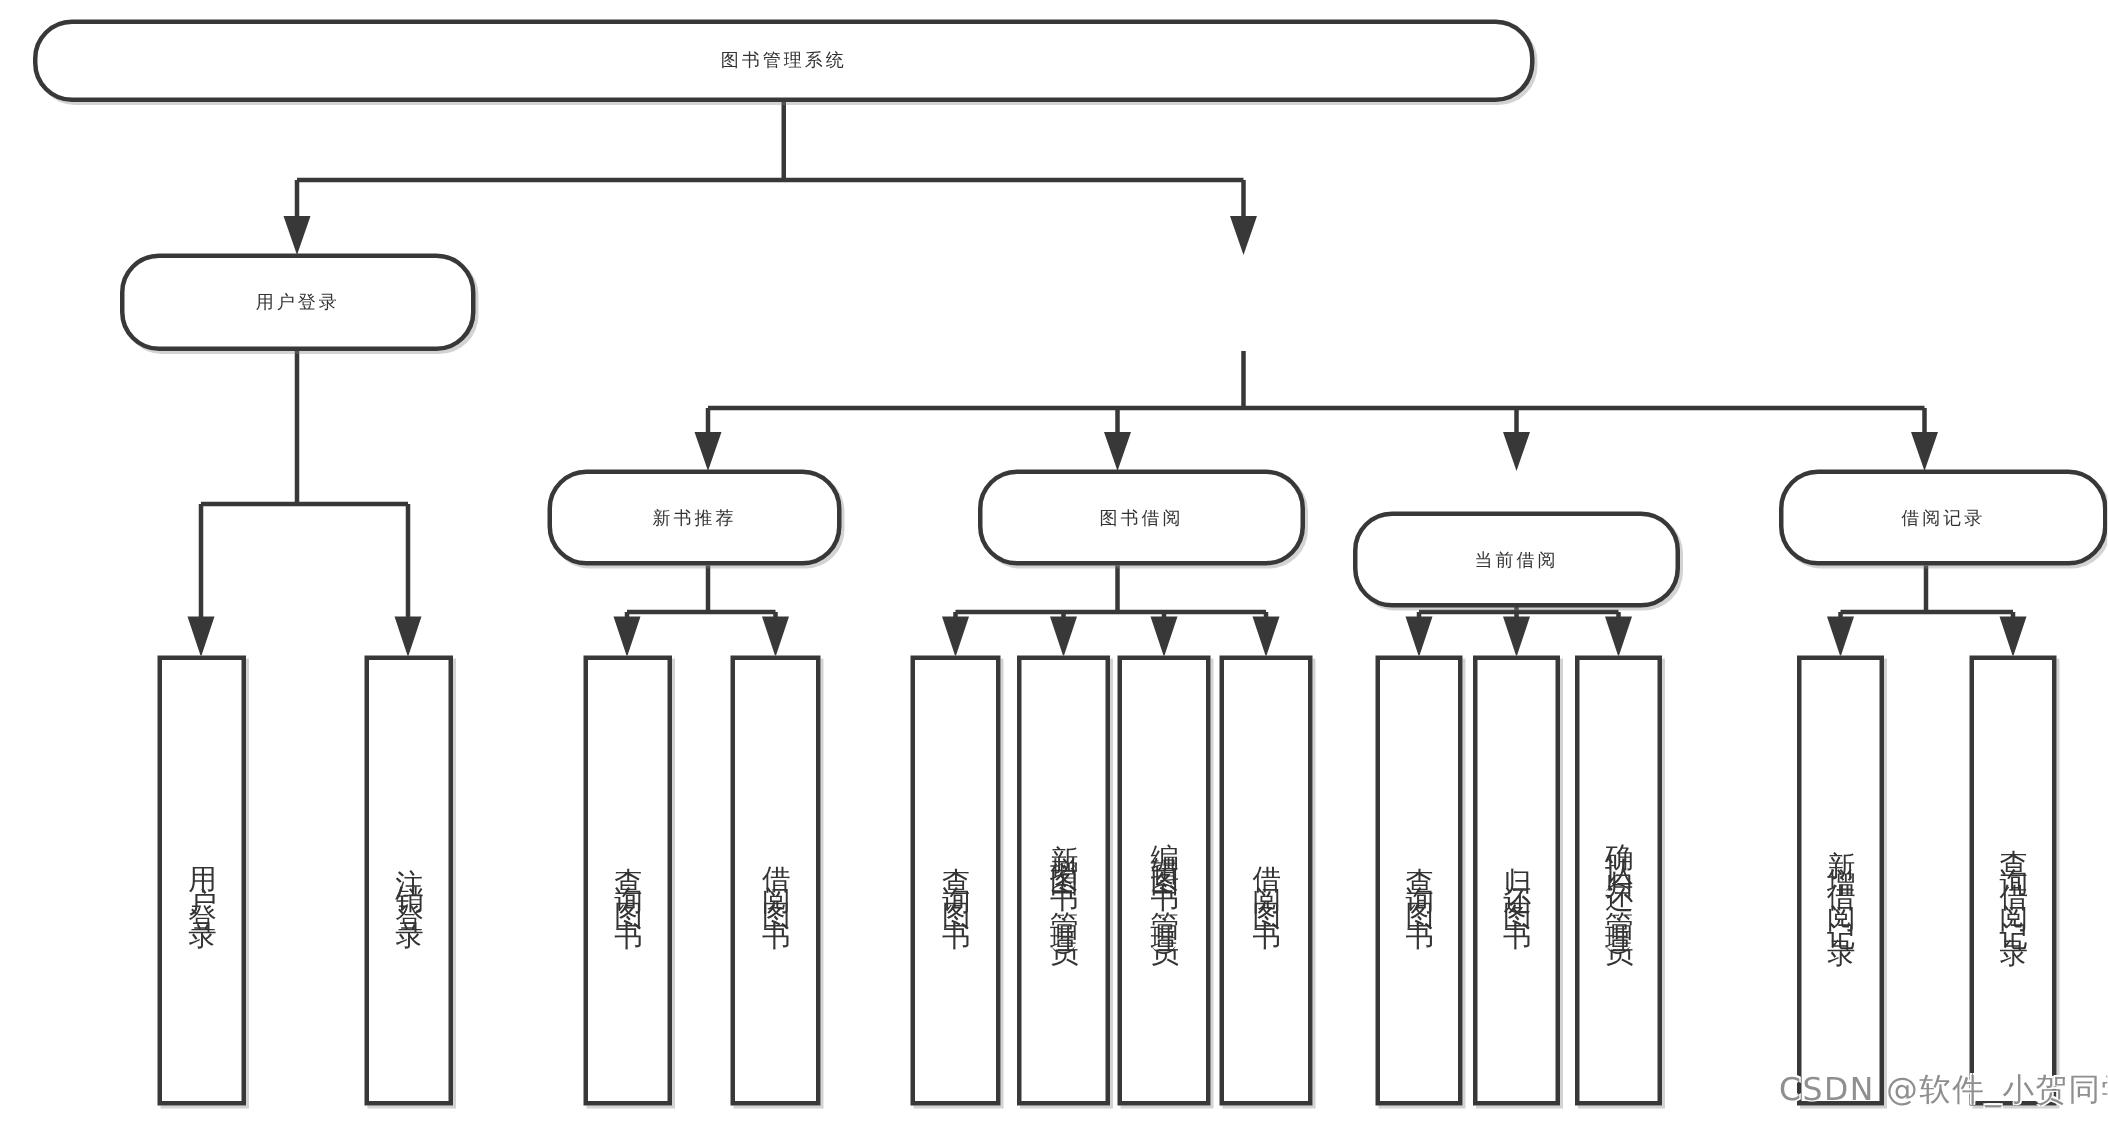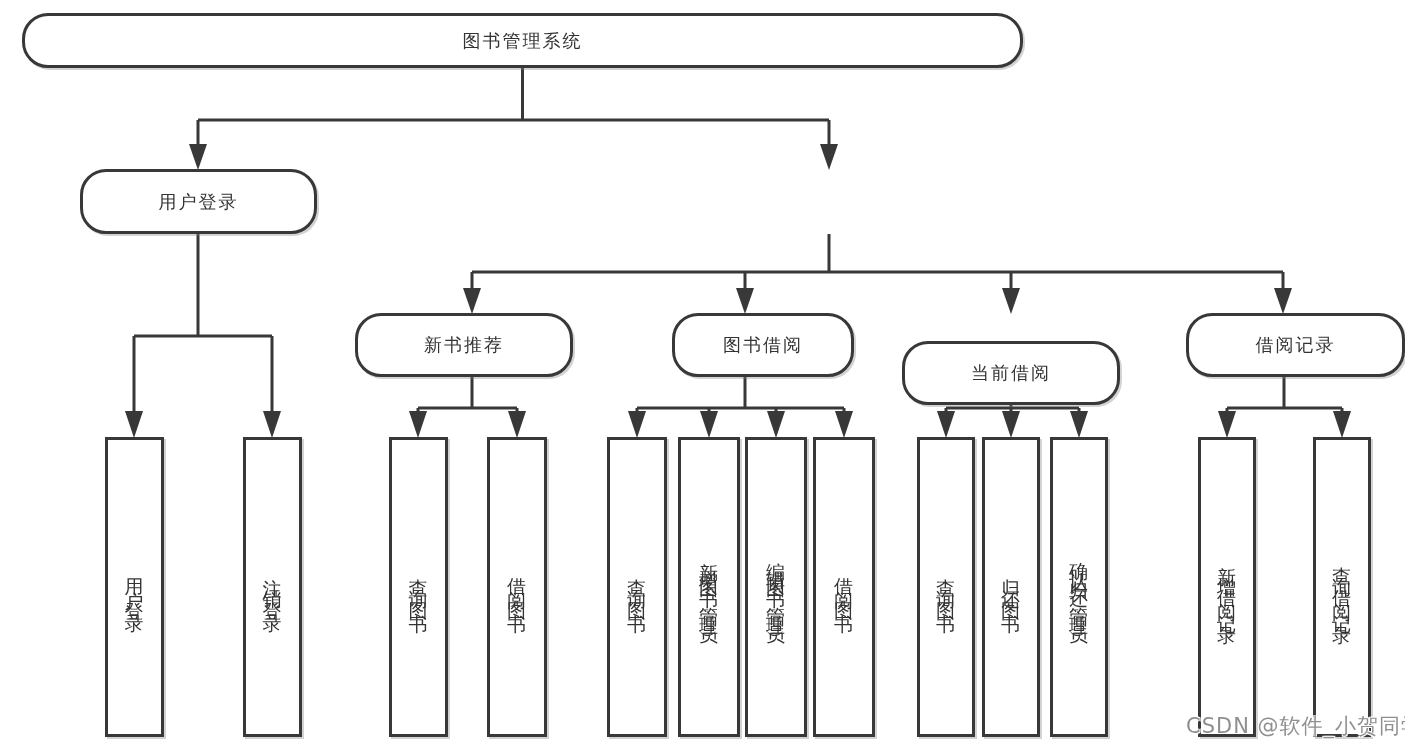--- a/index.html
+++ b/index.html
@@ -22,21 +22,21 @@
     box-sizing: border-box;
     background: #ffffff;
     border: 3px solid #383838;
     box-shadow: 2px 2px 0 rgba(130,130,130,0.35);
     display: flex;
     align-items: center;
     justify-content: center;
     color: #333333;
     z-index: 2;
   }
-  .box.h { font-size: 18px; letter-spacing: 2px; border-radius: 26px; }
+  .box.h { font-size: 12px; letter-spacing: 2px; border-radius: 26px; }
   .box.v span.vtext {
     writing-mode: vertical-rl;
     text-orientation: mixed;
     font-size: 19px;
     letter-spacing: 12px;
     line-height: 1;
     color: #333333;
   }
   #watermark {
     position: absolute;
@@ -94,22 +94,22 @@
       <polygon points="1070,411 1088,411 1079,438"></polygon>
       <polygon points="1218,411 1236,411 1227,438"></polygon>
       <polygon points="1333,411 1351,411 1342,438"></polygon>
     </g>
   </svg>
 
   <div class="box h" style="left:22px; top:13px; width:1001px; height:55px;">图书管理系统</div>
 
   <div class="box h" style="left:80px; top:169px; width:237px; height:65px;">用户登录</div>
 
-  <div class="box h" style="left:355px; top:313px; width:218px; height:64px;">新书推荐</div>
-  <div class="box h" style="left:672px; top:313px; width:182px; height:64px;">图书借阅</div>
+  <div class="box h" style="left:365px; top:313px; width:196px; height:64px;">新书推荐</div>
+  <div class="box h" style="left:652px; top:313px; width:218px; height:64px;">图书借阅</div>
   <div class="box h" style="left:902px; top:313px; width:218px; height:64px;margin-top:28px;">当前借阅</div>
   <div class="box h" style="left:1186px; top:313px; width:219px; height:64px;font-family:Liberation Mono, monospace;">借阅记录</div>
 
   <div class="box v" style="left:105px; top:437px; width:59px; height:300px;">
     <span class="vtext">用户登录</span>
   </div>
   <div class="box v" style="left:243px; top:437px; width:59px; height:300px;">
     <span class="vtext">注销登录</span>
   </div>
 

